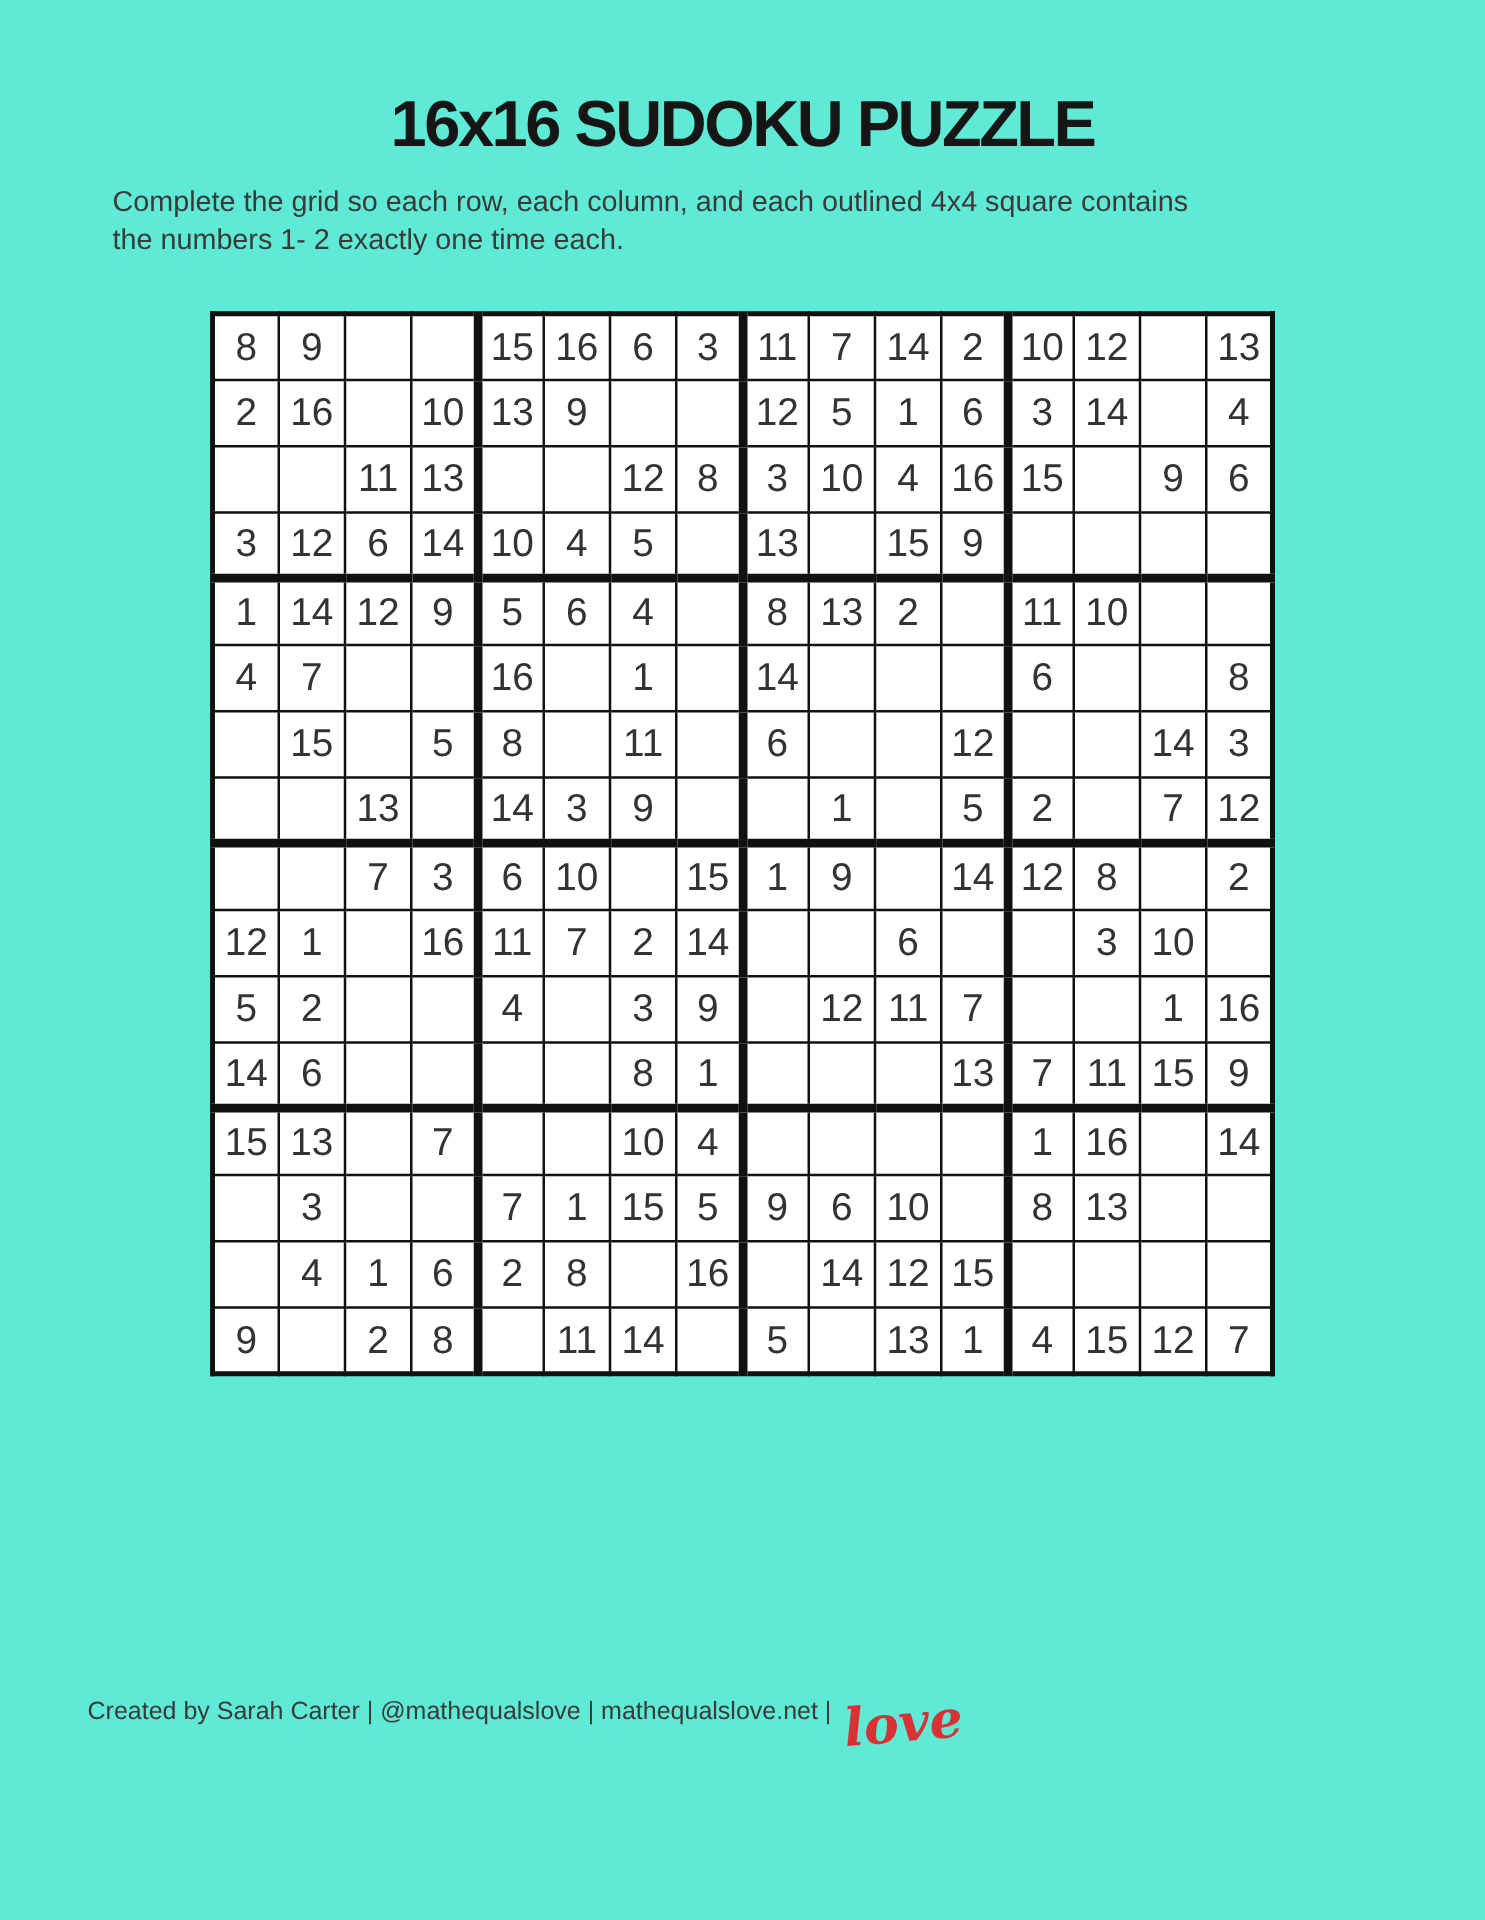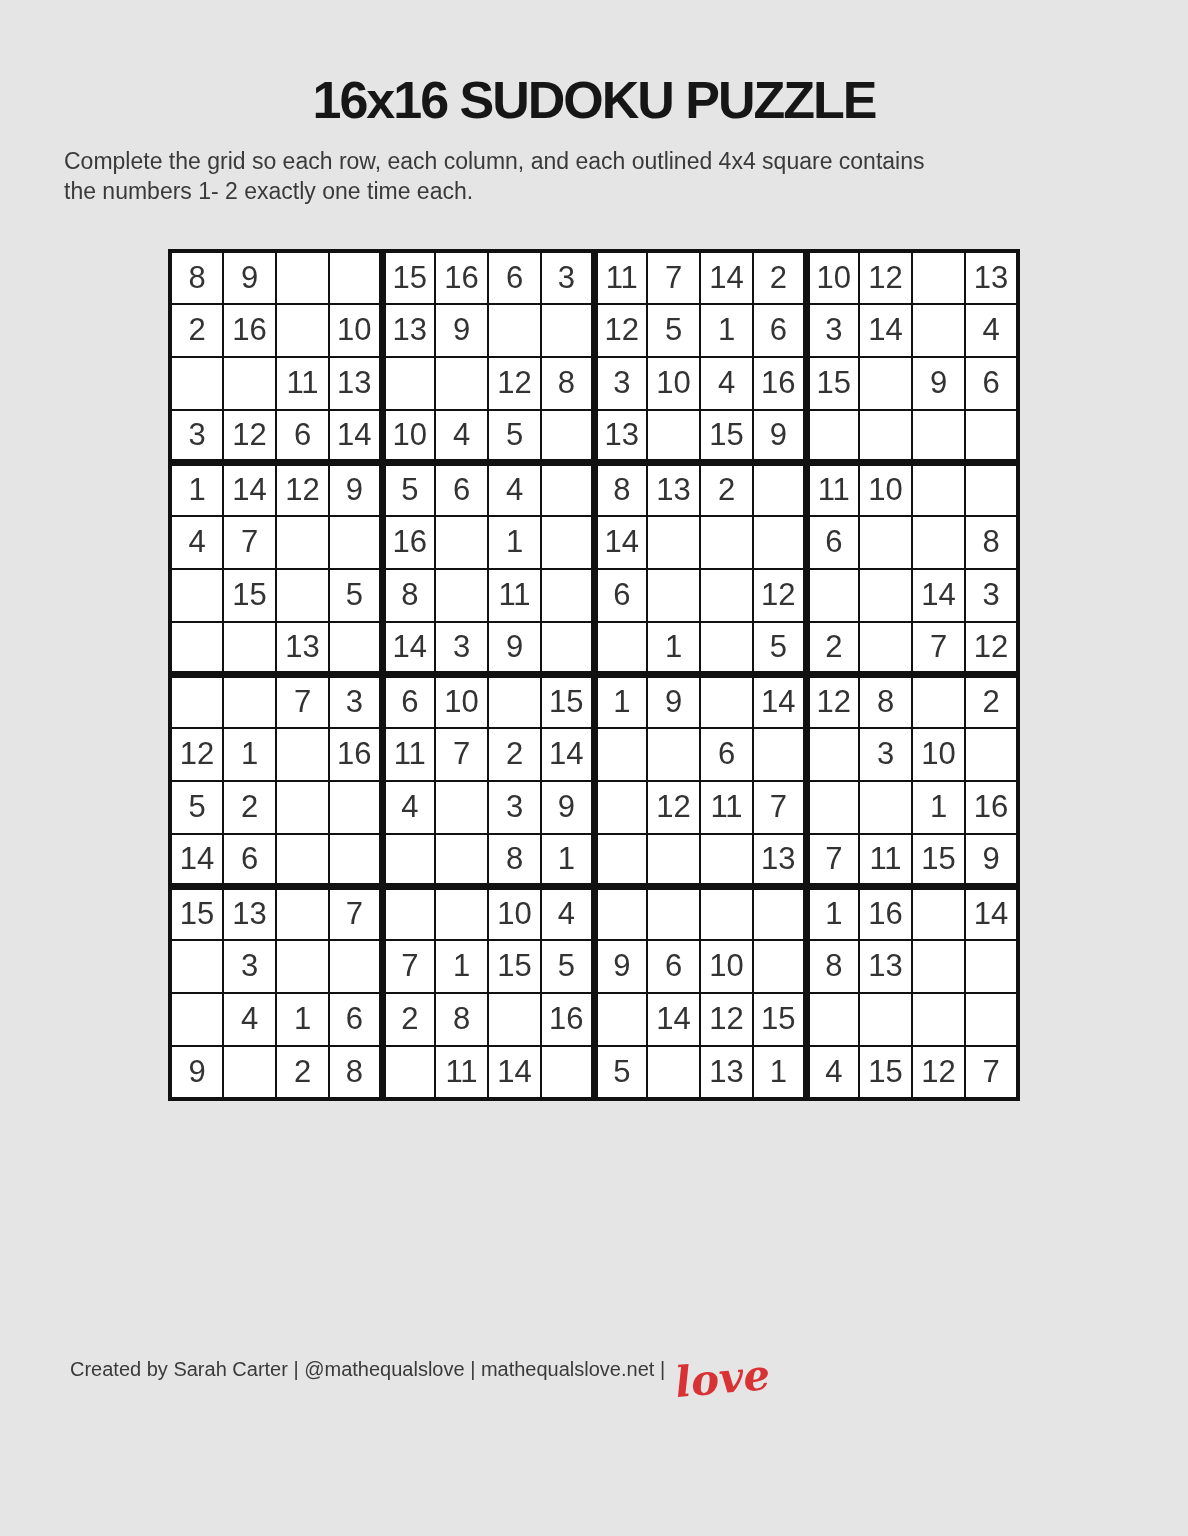--- a/index.html
+++ b/index.html
@@ -5,34 +5,34 @@
   * { box-sizing: border-box; }
   html, body { margin: 0; padding: 0; background: #ffffff; }
   body {
     width: 1188px; height: 1536px;
     font-family: "Liberation Sans", sans-serif;
     color: #222;
   }
   .page {
     position: relative;
     width: 1188px; height: 1536px;
-    background: #e5e5e5;
+    background: #5eead4;
     overflow: hidden;
   }
   .title {
     margin: 0;
     padding-top: 70px;
     text-align: center;
     font-size: 52px;
     font-weight: 800;
     letter-spacing: -2px;
     color: #161616;
   }
   .instructions {
-    margin: 16px 100px 0 64px;
+    margin: 16px 100px 0 90px;
     font-size: 23px;
     line-height: 1.32;
     color: #3a3a3a;
   }
   .puzzle-label {
     margin-top: 56px;
     text-align: center;
     font-size: 24px;
     letter-spacing: 1px;
     color: #222;

